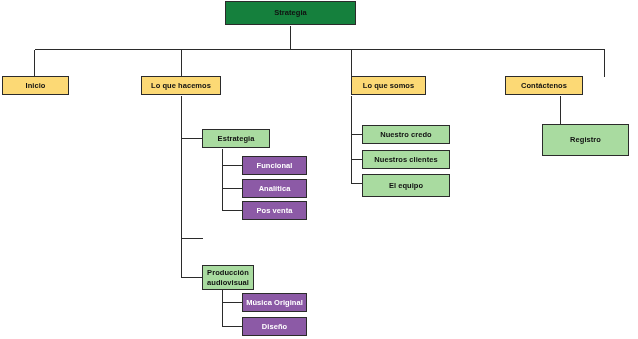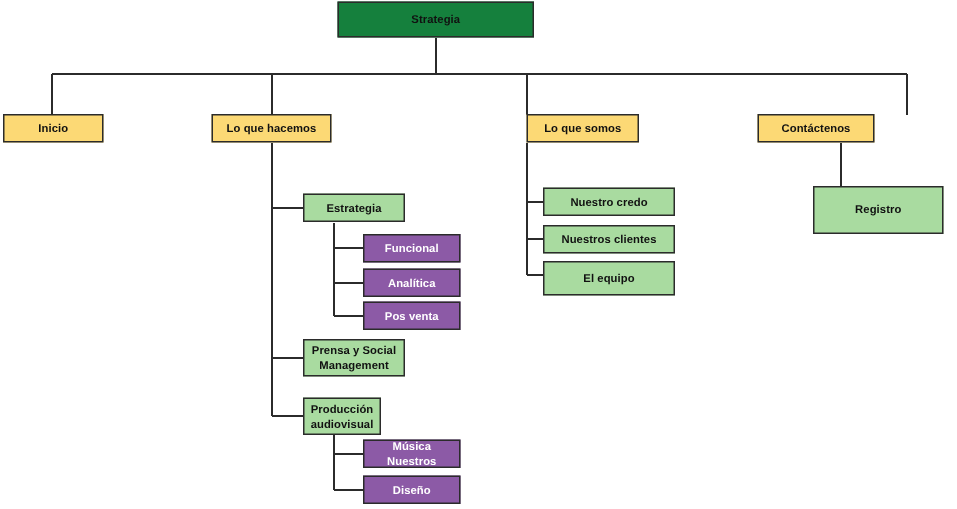--- a/index.html
+++ b/index.html
@@ -123,28 +123,25 @@
   <div class="node sub" style="left:242px; top:156px; width:65px; height:19px;">
     <span class="label">Funcional</span>
   </div>
   <div class="node sub" style="left:242px; top:179px; width:65px; height:19px;">
     <span class="label">Analítica</span>
   </div>
   <div class="node sub" style="left:242px; top:201px; width:65px; height:19px;">
     <span class="label">Pos venta</span>
   </div>
 
-  <div class="node page" style="left:202px; top:226px; width:68px; height:25px;">
-    <span class="label">Prensa y Social Management</span>
-  </div>
   <div class="node page" style="left:202px; top:265px; width:52px; height:25px;">
     <span class="label">Producción audiovisual</span>
   </div>
   <div class="node sub" style="left:242px; top:293px; width:65px; height:19px;">
-    <span class="label">Música Nuestros</span>
+    <span class="label">Música Original</span>
   </div>
   <div class="node page" style="left:362px; top:125px; width:88px; height:19px;">
     <span class="label">Nuestro credo</span>
   </div>
 
   <div class="node sub" style="left:242px; top:317px; width:65px; height:19px;">
     <span class="label">Diseño</span>
   </div>
   <div class="node page" style="left:362px; top:150px; width:88px; height:19px;">
     <span class="label">Nuestros clientes</span>

